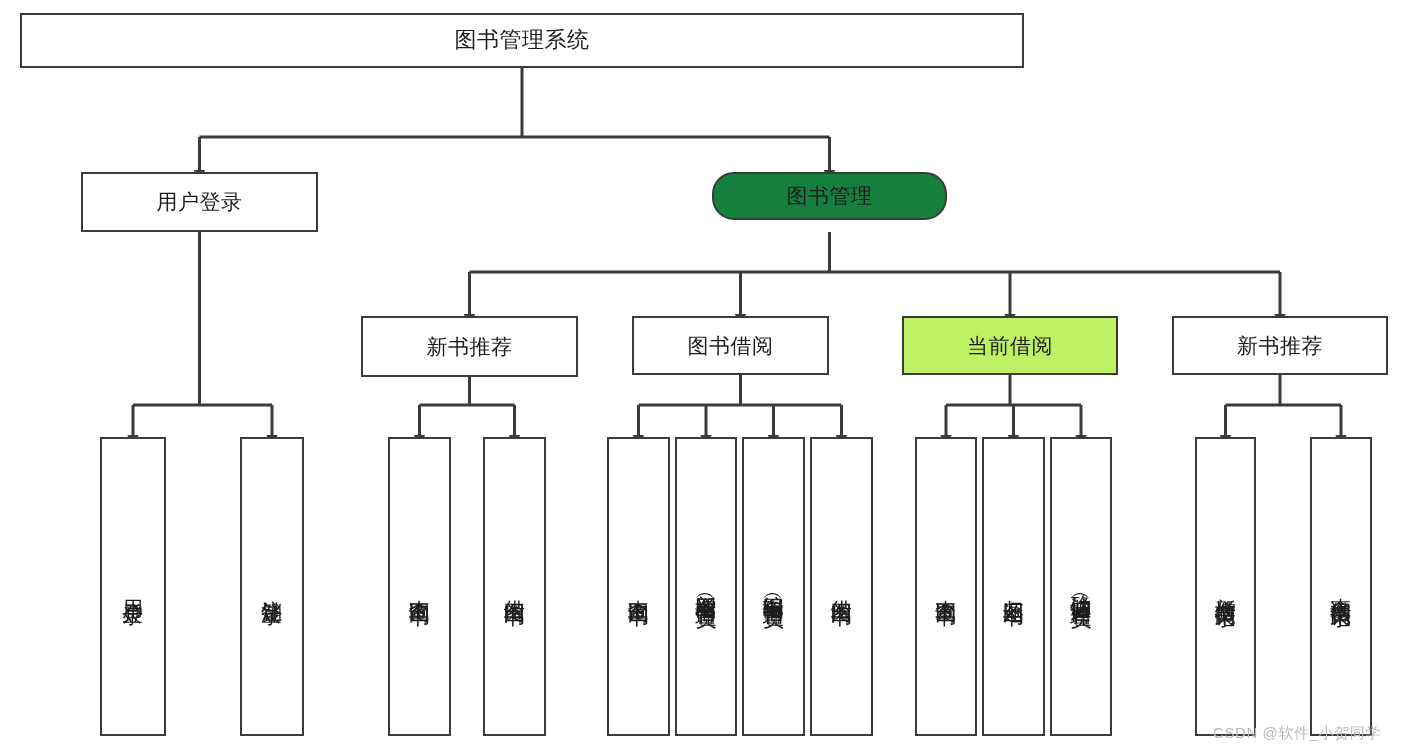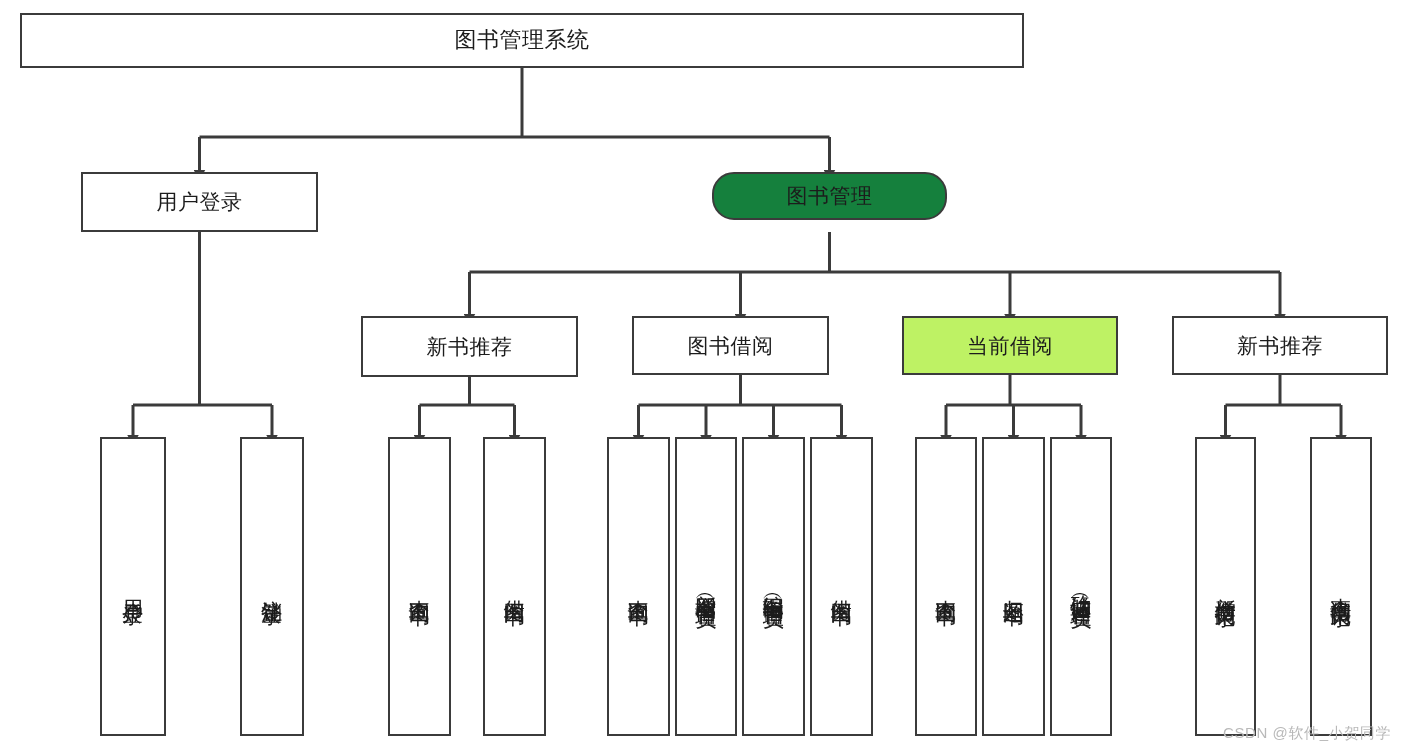--- a/index.html
+++ b/index.html
@@ -8,21 +8,21 @@
   #stage{position:relative;width:1405px;height:747px;background:#fff;}
   svg#wires{position:absolute;left:0;top:0;width:1405px;height:747px;}
   .node{position:absolute;box-sizing:border-box;background:#ffffff;
         border:2px solid #fca5a5;display:flex;align-items:center;
         justify-content:center;}
   .node .cap{color:#1c1c1c;font-size:21px;line-height:1.12;
              letter-spacing:.5px;text-align:center;white-space:pre;}
   .node.vert .cap{writing-mode:vertical-rl;text-orientation:upright;
                   font-size:21px;letter-spacing:2px;}
   .node.root .cap{font-size:22px;}
-  .watermark{position:absolute;right:14px;bottom:4px;color:#b9b9b9;
+  .watermark{position:absolute;right:24px;bottom:4px;color:#b9b9b9;
              font-size:15px;letter-spacing:.6px;white-space:nowrap;
              pointer-events:none;}
 </style>
 </head>
 <body>
 
 <div id="stage">
   <svg id="wires" viewBox="0 0 1405 747" preserveAspectRatio="none">
       <defs>
         <marker id="ah" markerWidth="11" markerHeight="12" refX="1.5" refY="6" orient="auto" markerUnits="userSpaceOnUse">

